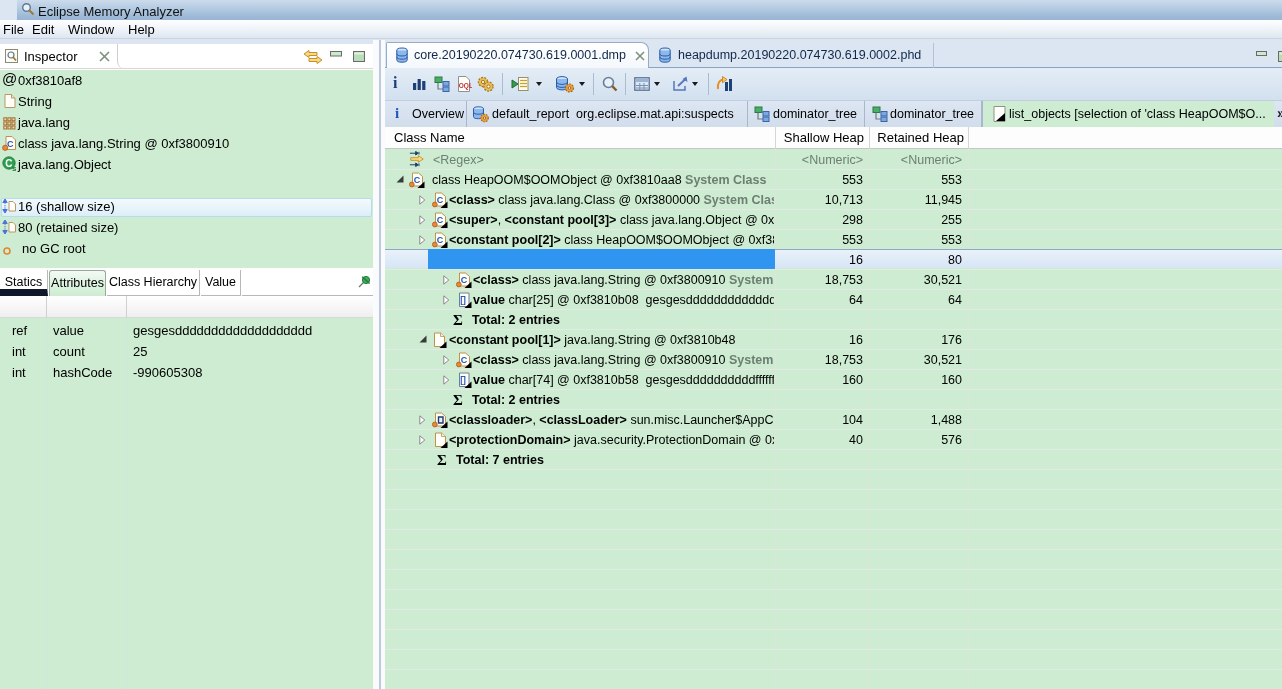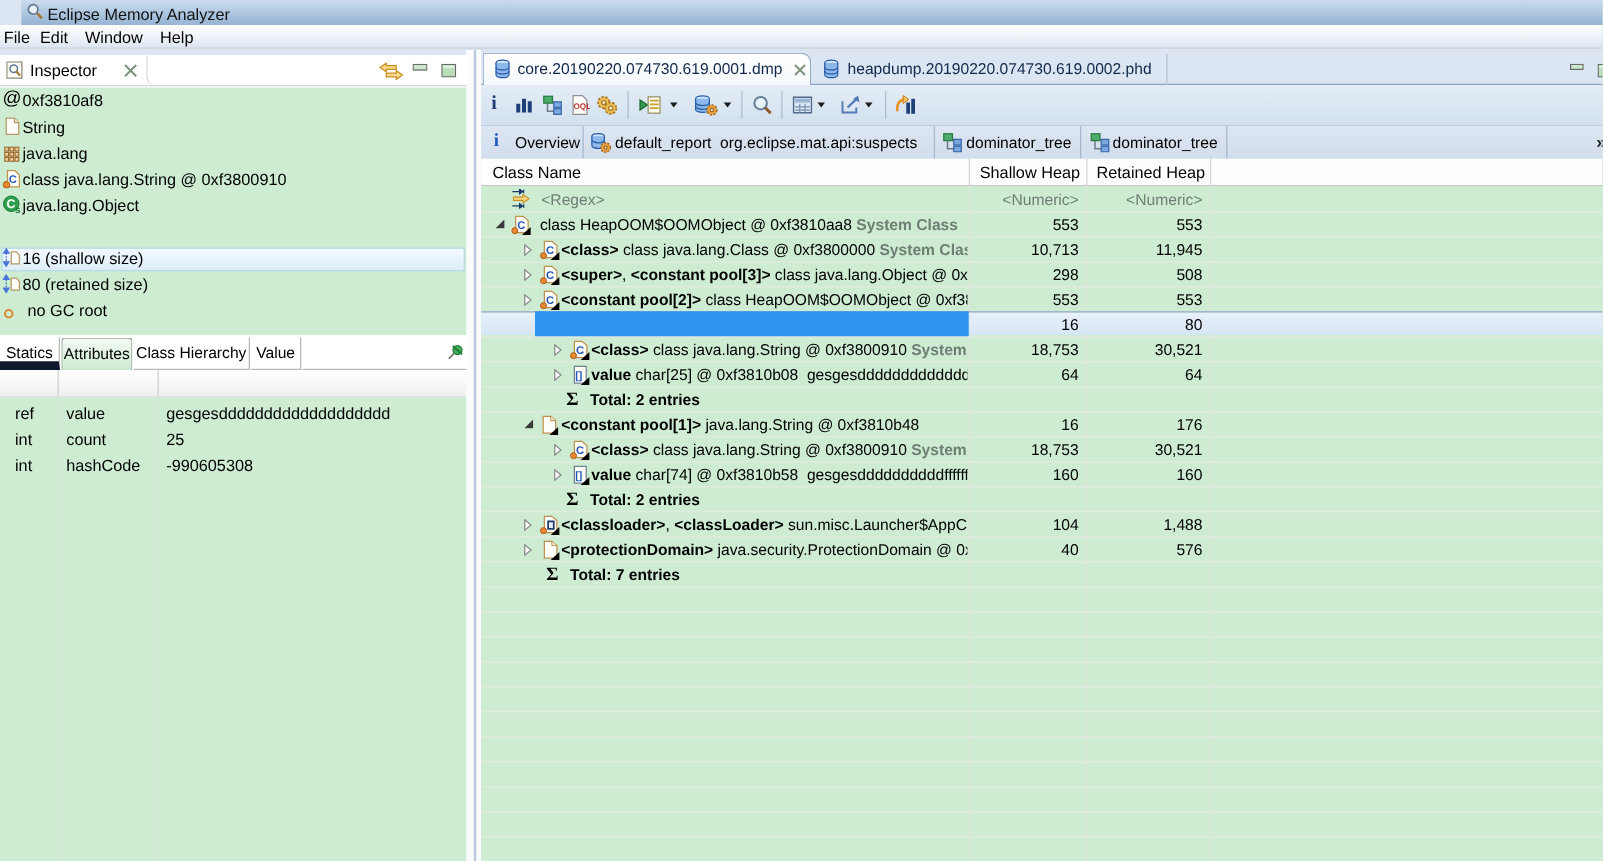--- a/index.html
+++ b/index.html
@@ -387,20 +387,27 @@
       <rect x="9" y="11" width="6" height="4.5" fill="#7aa8e0" stroke="#3a66a8"></rect>
     </svg>
   <div class="itxt" style="left:388px">dominator_tree</div>
   <svg class="abs" style="left:487px;top:5px" width="16" height="16" viewBox="0 0 16 16">
       <path d="M4 6 v7 h5" fill="none" stroke="#707a88" stroke-width="1.2"></path>
       <rect x="1" y="1" width="7" height="5.5" fill="#4aae6a" stroke="#2a7a42"></rect>
       <rect x="9" y="5.5" width="6" height="4.5" fill="#7aa8e0" stroke="#3a66a8"></rect>
       <rect x="9" y="11" width="6" height="4.5" fill="#7aa8e0" stroke="#3a66a8"></rect>
     </svg>
   <div class="itxt" style="left:505px">dominator_tree</div>
+  <div id="itab-sel">
+    <svg class="abs" style="left:9px;top:5px" width="15" height="16" viewBox="0 0 15 16">
+        <path d="M2 0.5 H13 V15.5 H2 Z" fill="#fffef8" stroke="#909090" stroke-width="1"></path>
+        <path d="M4 15 L13 7 V15 Z" fill="#000"></path>
+      </svg>
+    <div class="itxt" style="left:26px">list_objects [selection of 'class HeapOOM$O...</div>
+  </div>
   <div class="abs" style="left:892px;top:4px;font-size:14px;font-weight:bold;color:#222">»</div>
 </div>
 
 <div class="abs" id="ehead">
   <div class="hc" style="left:9px">Class Name</div>
   <div class="hc" style="left:379px;width:100px;text-align:right">Shallow Heap</div>
   <div class="hc" style="left:484px;width:95px;text-align:right">Retained Heap</div>
   <div class="vline-h" style="left:390px"></div>
   <div class="vline-h" style="left:484px"></div>
   <div class="vline-h" style="left:583px"></div>
@@ -478,21 +485,21 @@
   <div class="erow" style="top:61px">
       <div class="cell-name"><svg class="abs" style="left:34px;top:5px" width="7" height="10" viewBox="0 0 7 10">
           <path d="M0.8 0.8 L5.8 5 L0.8 9.2 Z" fill="#fdfdfd" stroke="#8a8a8a" stroke-width="1"></path>
         </svg><svg class="eico" style="left:47px" viewBox="0 0 16 16">
           <path d="M3.5 1 H9.5 L13.5 4.5 V14 H3.5 Z" fill="#fffef8" stroke="#c09050" stroke-width="1"></path>
           <text x="4.8" y="11" font-size="9" font-weight="bold" fill="#2255bb" font-family="Liberation Sans">C</text>
           <circle cx="2.8" cy="12.5" r="2.4" fill="#e88830" stroke="#b05818" stroke-width="0.8"></circle>
           <path d="M8.5 16 L15.5 9.5 V16 Z" fill="#000"></path>
         </svg><div class="ename " style="left:64px"><b>&lt;super&gt;</b>, <b>&lt;constant pool[3]&gt;</b> class java.lang.Object @ 0xf38000f0</div></div>
       <div class="cell-n1 ">298</div>
-      <div class="cell-n2 ">508</div>
+      <div class="cell-n2 ">255</div>
     </div>
   <div class="erow" style="top:81px">
       <div class="cell-name"><svg class="abs" style="left:34px;top:5px" width="7" height="10" viewBox="0 0 7 10">
           <path d="M0.8 0.8 L5.8 5 L0.8 9.2 Z" fill="#fdfdfd" stroke="#8a8a8a" stroke-width="1"></path>
         </svg><svg class="eico" style="left:47px" viewBox="0 0 16 16">
           <path d="M3.5 1 H9.5 L13.5 4.5 V14 H3.5 Z" fill="#fffef8" stroke="#c09050" stroke-width="1"></path>
           <text x="4.8" y="11" font-size="9" font-weight="bold" fill="#2255bb" font-family="Liberation Sans">C</text>
           <circle cx="2.8" cy="12.5" r="2.4" fill="#e88830" stroke="#b05818" stroke-width="0.8"></circle>
           <path d="M8.5 16 L15.5 9.5 V16 Z" fill="#000"></path>
         </svg><div class="ename " style="left:64px"><b>&lt;constant pool[2]&gt;</b> class HeapOOM$OOMObject @ 0xf3810aa8</div></div>

